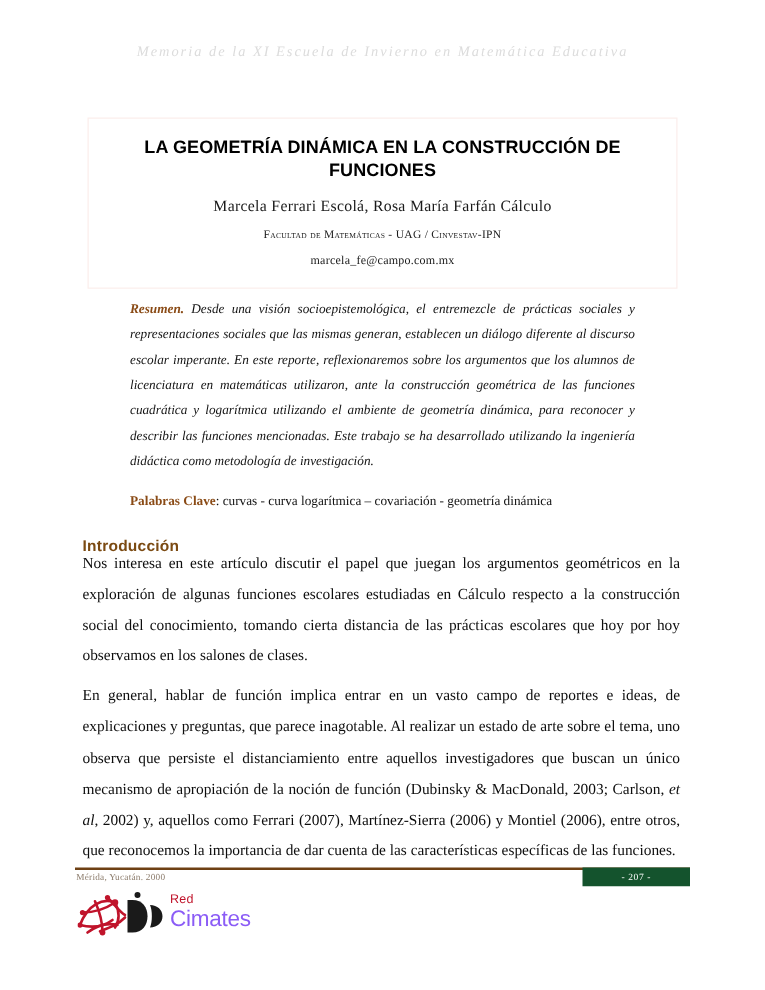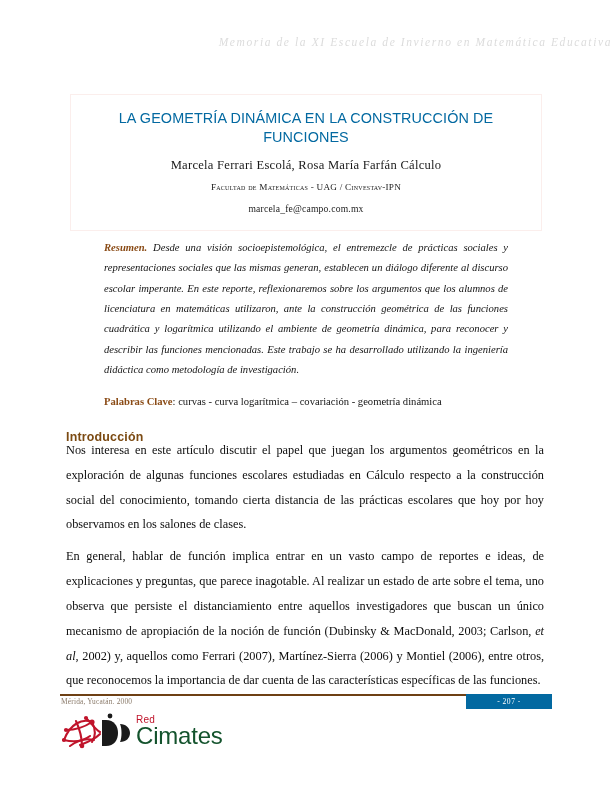--- a/index.html
+++ b/index.html
@@ -22,21 +22,21 @@
     width: 612px;
     height: 792px;
   }
 
   
   .running-header {
     position: absolute;
     left: 0;
     top: 36px;
     width: 612px;
-    text-align: right;
+    text-align: center;
     font-family: "Liberation Serif", serif;
     font-style: italic;
     font-size: 11.5px;
     letter-spacing: 1.6px;
     color: #dcdcdc;
     white-space: nowrap;
   }
 
   
   .title-block {
@@ -44,23 +44,23 @@
     left: 70px;
     top: 94px;
     width: 472px;
     border: 1px solid #fbeeec;
     box-sizing: border-box;
     padding: 14px 10px 16px 10px;
     text-align: center;
   }
   .paper-title {
     font-family: "Liberation Sans", sans-serif;
-    font-weight: normal;
+    font-weight: bold;
     font-size: 14.4px;
-    color: #0369a1;
+    color: #000000;
     letter-spacing: 0.1px;
     line-height: 1.3;
     margin: 0 0 12px 0;
   }
   .authors {
     font-family: "Liberation Serif", serif;
     font-size: 12.6px;
     color: #1a1a1a;
     letter-spacing: 0.25px;
     margin: 0 0 9px 0;
@@ -162,21 +162,21 @@
     font-size: 7.4px;
     color: #8a7a6a;
     letter-spacing: 0.2px;
   }
   .page-number-box {
     position: absolute;
     left: 466px;
     top: 694px;
     width: 86px;
     height: 15px;
-    background: #0369a1;
+    background: #14532d;
     color: #ffffff;
     font-family: "Liberation Serif", serif;
     font-size: 7.6px;
     letter-spacing: 0.5px;
     text-align: center;
     line-height: 15px;
   }
 
   
   .logo {
@@ -200,22 +200,22 @@
   }
   .logo-red {
     font-family: "Liberation Sans", sans-serif;
     font-size: 10px;
     color: #C0142B;
     line-height: 11px;
     letter-spacing: 0.2px;
   }
   .logo-cimates {
     font-family: "Liberation Sans", sans-serif;
-    font-size: 24px;
-    color: #14532d;
+    font-size: 18px;
+    color: #8b5cf6;
     line-height: 21px;
     letter-spacing: -0.2px;
   }
 </style>
 </head>
 <body>
 
 <div class="page">
 
   <div class="running-header">Memoria de la XI Escuela de Invierno en Matemática Educativa</div>

